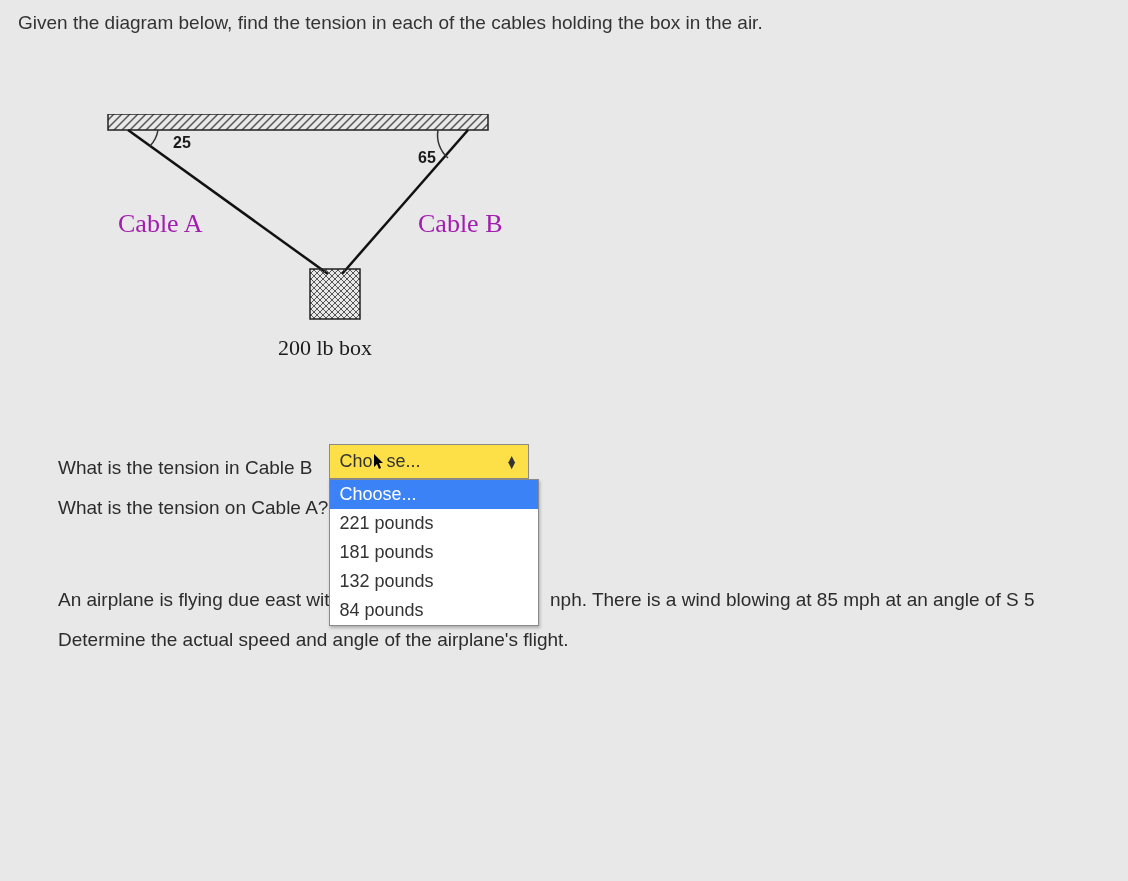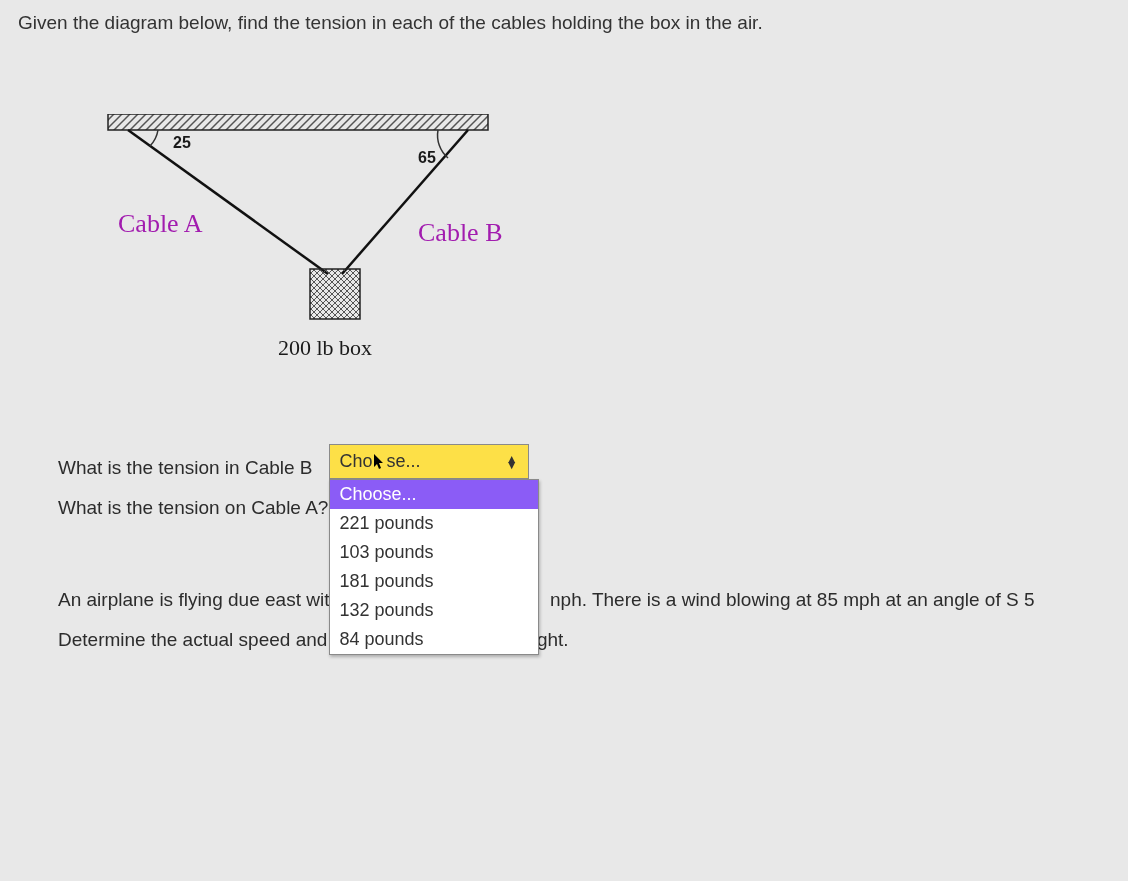--- a/index.html
+++ b/index.html
@@ -85,21 +85,21 @@
       z-index: 5;
     }
     .dropdown .option {
       padding: 4px 10px;
       font-size: 18px;
       color: #333;
       cursor: pointer;
       text-align: left;
     }
     .dropdown .option.selected {
-      background: #8b5cf6;
+      background: #3b82f6;
       color: #fff;
     }
     .followup {
       margin: 60px 0 0 40px;
       font-size: 19px;
       line-height: 2.2;
       color: #2c2c2c;
       white-space: nowrap;
     }
     .followup-line2 {
@@ -134,37 +134,36 @@
     <line x1="370" y1="16" x2="244" y2="160" stroke="#111" stroke-width="2.5"></line>
 
     <path d="M 60 16 A 30 30 0 0 1 52 32" fill="none" stroke="#333" stroke-width="1.5"></path>
     <path d="M 340 16 A 30 30 0 0 0 350 44" fill="none" stroke="#333" stroke-width="1.5"></path>
 
     <rect x="212" y="155" width="50" height="50" fill="url(#crosshatch)" stroke="#222" stroke-width="1.5"></rect>
   </svg>
   <div class="angle-label" style="left:75px; top:20px;">25</div>
   <div class="angle-label" style="left:320px; top:35px;">65</div>
   <div class="cable-label" style="left:20px; top:95px;">Cable A</div>
-  <div class="cable-label" style="left:320px; top:104px;">Cable B</div>
+  <div class="cable-label" style="left:320px; top:95px;">Cable B</div>
   <div class="box-label" style="left:180px; top:221px;">200 lb box</div>
 </div>
 
 <div class="qa-row">
   <span class="label">What is the tension in Cable B</span>
   <div class="select-wrap">
     <div class="select-box">
       <span>Cho<svg class="cursor-icon" width="14" height="18" viewBox="0 0 14 18">
             <path d="M1 1 L1 14 L4 11 L6 16 L8 15 L6 10 L10 10 Z" fill="#000"></path>
           </svg>se...</span>
       <span class="sort-icon">▲<br>▼</span>
     </div>
     <div class="dropdown">
       <div class="option selected">Choose...</div>
       <div class="option">221 pounds</div>
-      <div class="option">103 pounds</div>
       <div class="option">181 pounds</div>
       <div class="option">132 pounds</div>
       <div class="option">84 pounds</div>
     </div>
   </div>
 </div>
 
 <div class="qa-row">
   <span class="label">What is the tension on Cable A?</span>
 </div>

